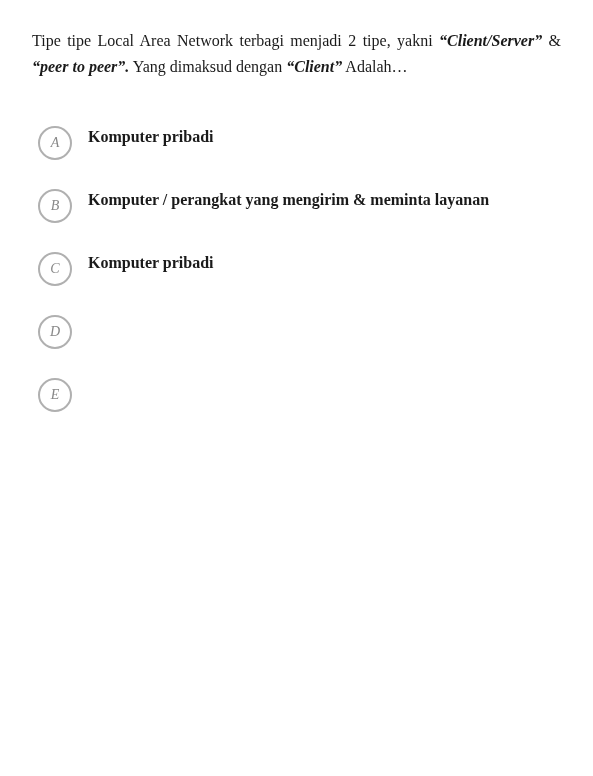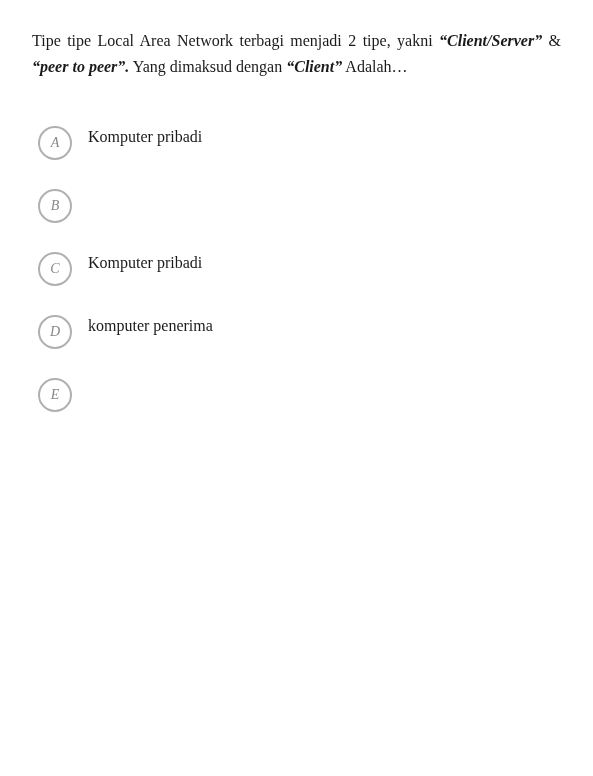--- a/index.html
+++ b/index.html
@@ -72,20 +72,21 @@
       font-family: Georgia, serif;
       font-style: italic;
     }
 
     .option-text {
       font-size: 16px;
       color: #1a1a1a;
       line-height: 1.55;
       text-align: justify;
       flex: 1;
+      font-weight: bold;
     }
   </style>
 </head>
 <body>
 
 <div class="container">
   <p class="question-text">
     Tipe tipe Local Area Network terbagi menjadi 2 tipe, yakni <span class="bold-italic">“Client/Server”</span> &amp; <span class="bold-italic">“peer to peer”.</span> Yang dimaksud dengan <span class="bold-italic">“Client”</span> Adalah…
   </p>
 
@@ -93,32 +94,32 @@
     <li class="option-item">
       <div class="option-circle">
         <span class="option-circle-label">A</span>
       </div>
       <span class="option-text">Komputer pribadi</span>
     </li>
     <li class="option-item">
       <div class="option-circle">
         <span class="option-circle-label">B</span>
       </div>
+      <span class="option-text">Komputer / perangkat yang mengirim &amp; meminta layanan</span>
     </li>
     <li class="option-item">
       <div class="option-circle">
         <span class="option-circle-label">C</span>
       </div>
       <span class="option-text">Komputer pribadi</span>
     </li>
     <li class="option-item">
       <div class="option-circle">
         <span class="option-circle-label">D</span>
       </div>
-      <span class="option-text">komputer penerima</span>
     </li>
     <li class="option-item">
       <div class="option-circle">
         <span class="option-circle-label">E</span>
       </div>
     </li>
   </ul>
 </div>
 
 </body></html>

